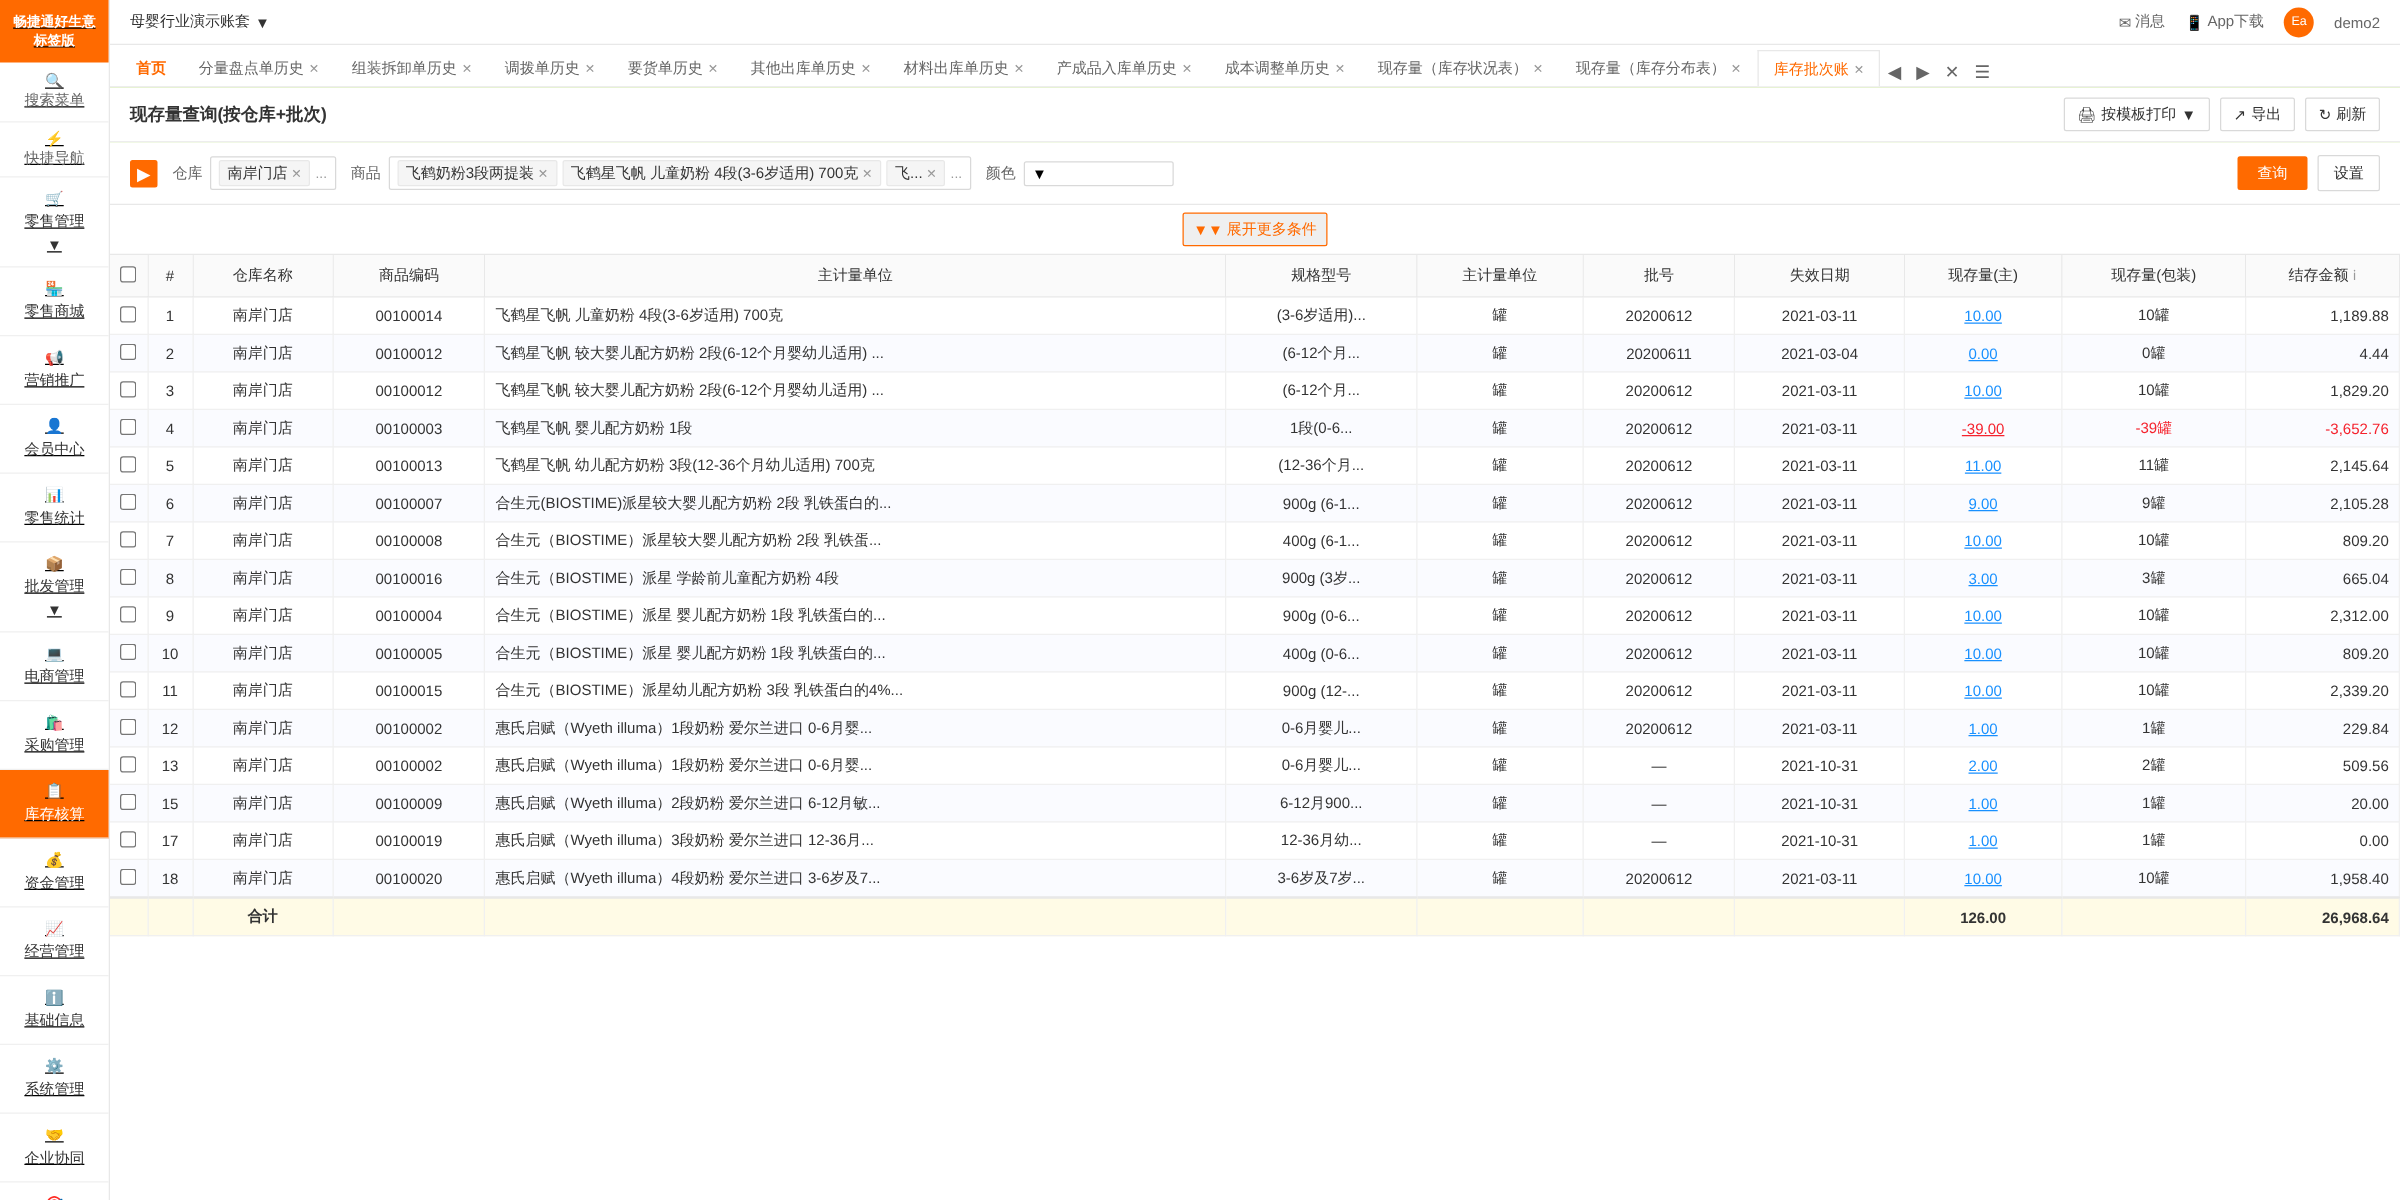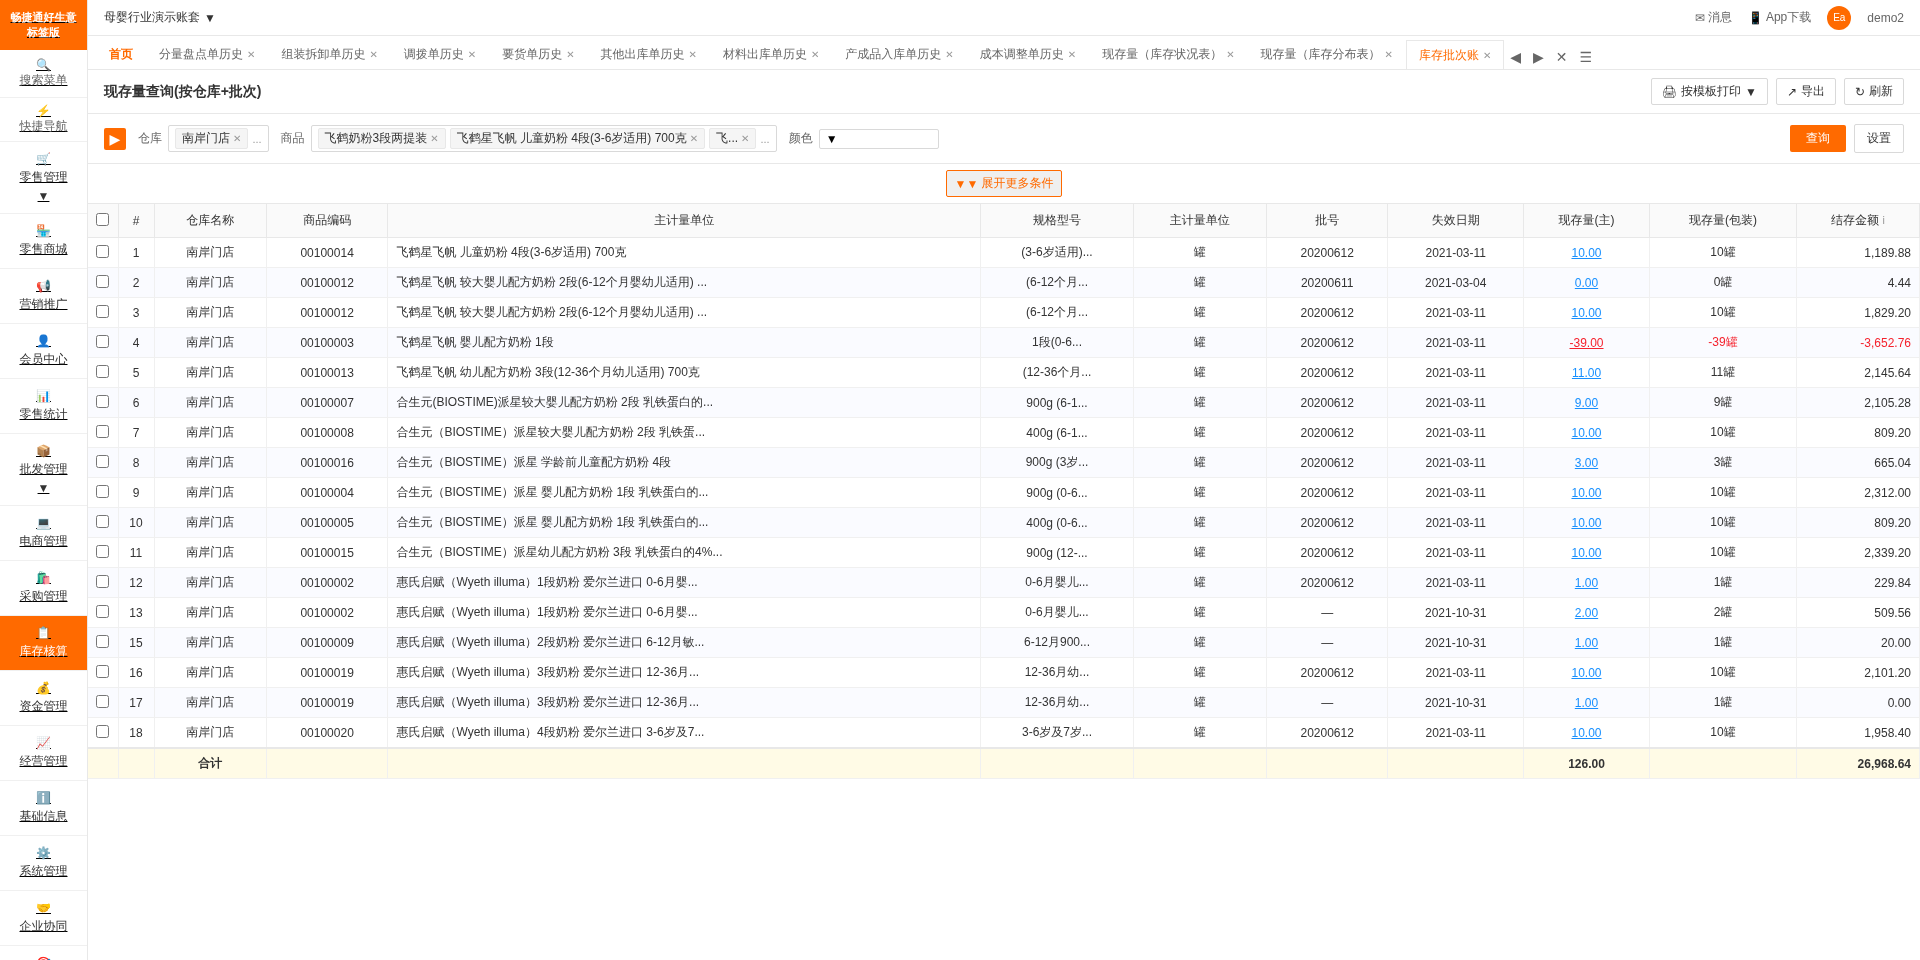--- a/index.html
+++ b/index.html
@@ -532,34 +532,20 @@
     <td>6-12月900...</td>
     <td>罐</td>
     <td>—</td>
     <td>2021-10-31</td>
     <td class="td-num">1.00</td>
     <td class="">1罐</td>
     <td class="td-right">20.00</td>
   </tr>
               <tr>
     <td><input type="checkbox" style=""></td>
-    <td>16</td>
-    <td>南岸门店</td>
-    <td>00100019</td>
-    <td class="td-left">惠氏启赋（Wyeth illuma）3段奶粉 爱尔兰进口 12-36月...</td>
-    <td>12-36月幼...</td>
-    <td>罐</td>
-    <td>20200612</td>
-    <td>2021-03-11</td>
-    <td class="td-num">10.00</td>
-    <td class="">10罐</td>
-    <td class="td-right">2,101.20</td>
-  </tr>
-              <tr>
-    <td><input type="checkbox" style=""></td>
     <td>17</td>
     <td>南岸门店</td>
     <td>00100019</td>
     <td class="td-left">惠氏启赋（Wyeth illuma）3段奶粉 爱尔兰进口 12-36月...</td>
     <td>12-36月幼...</td>
     <td>罐</td>
     <td>—</td>
     <td>2021-10-31</td>
     <td class="td-num">1.00</td>
     <td class="">1罐</td>

